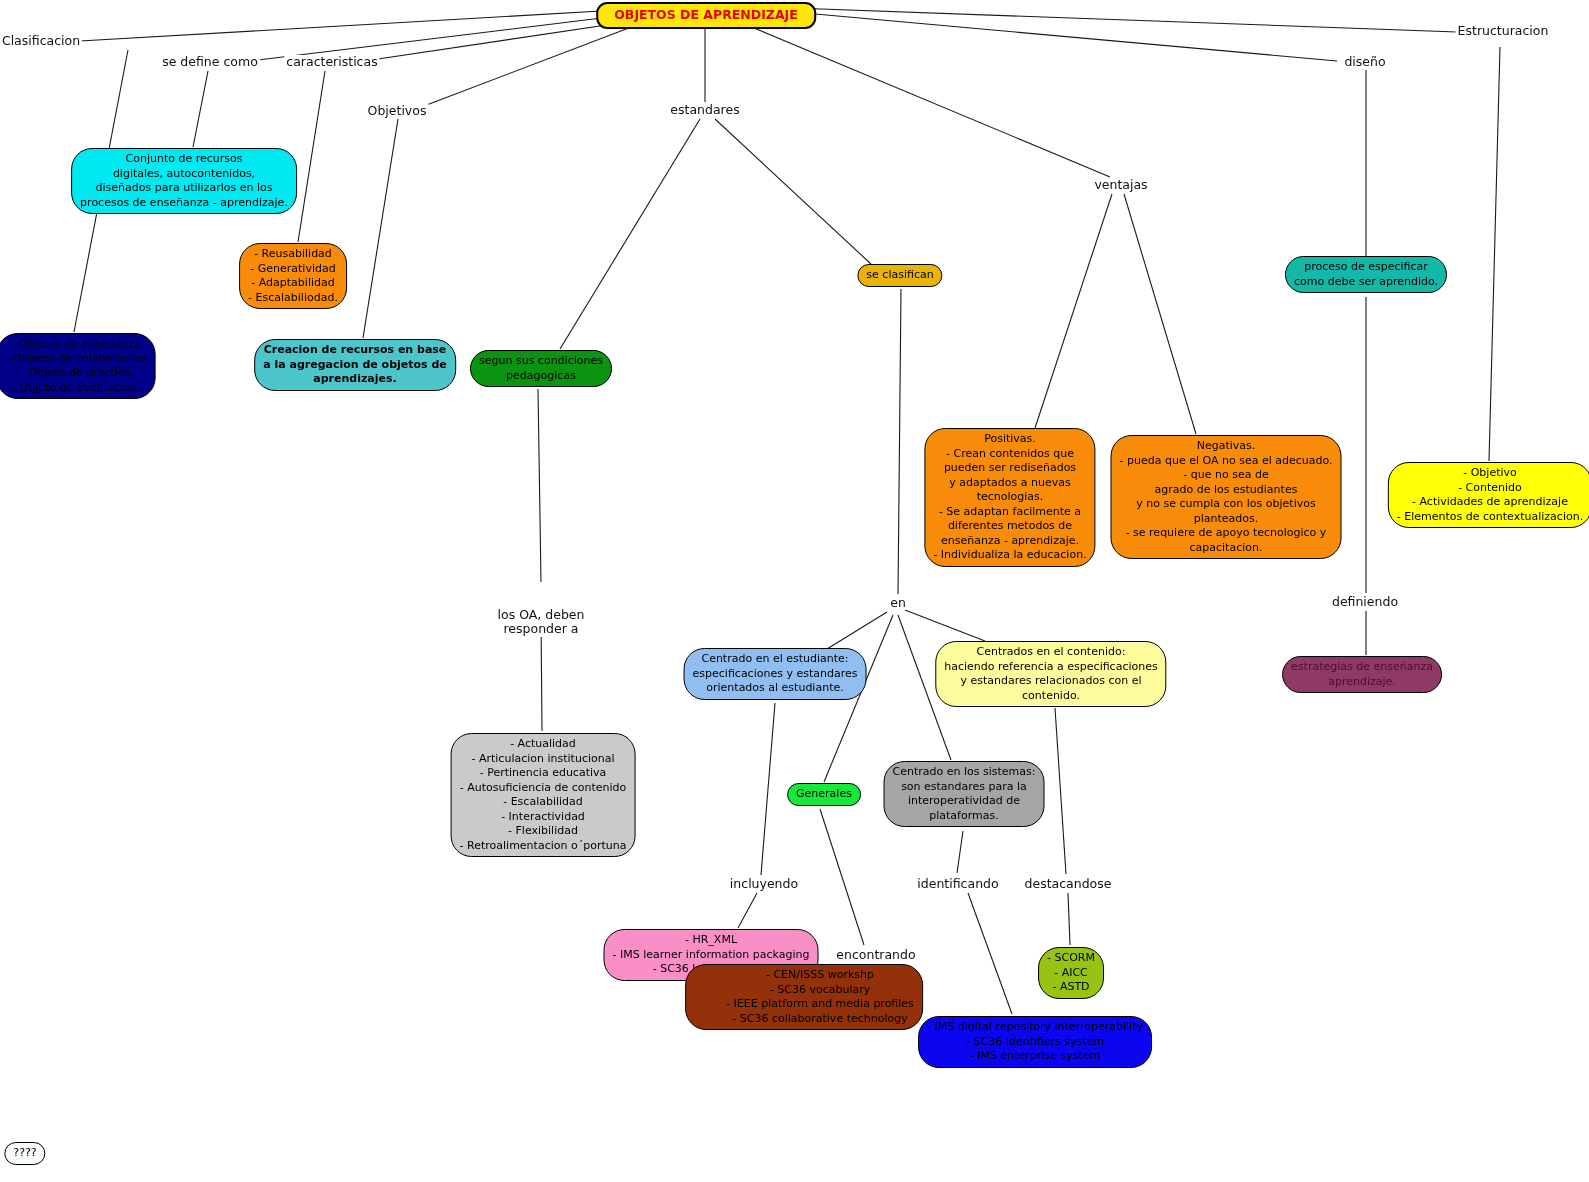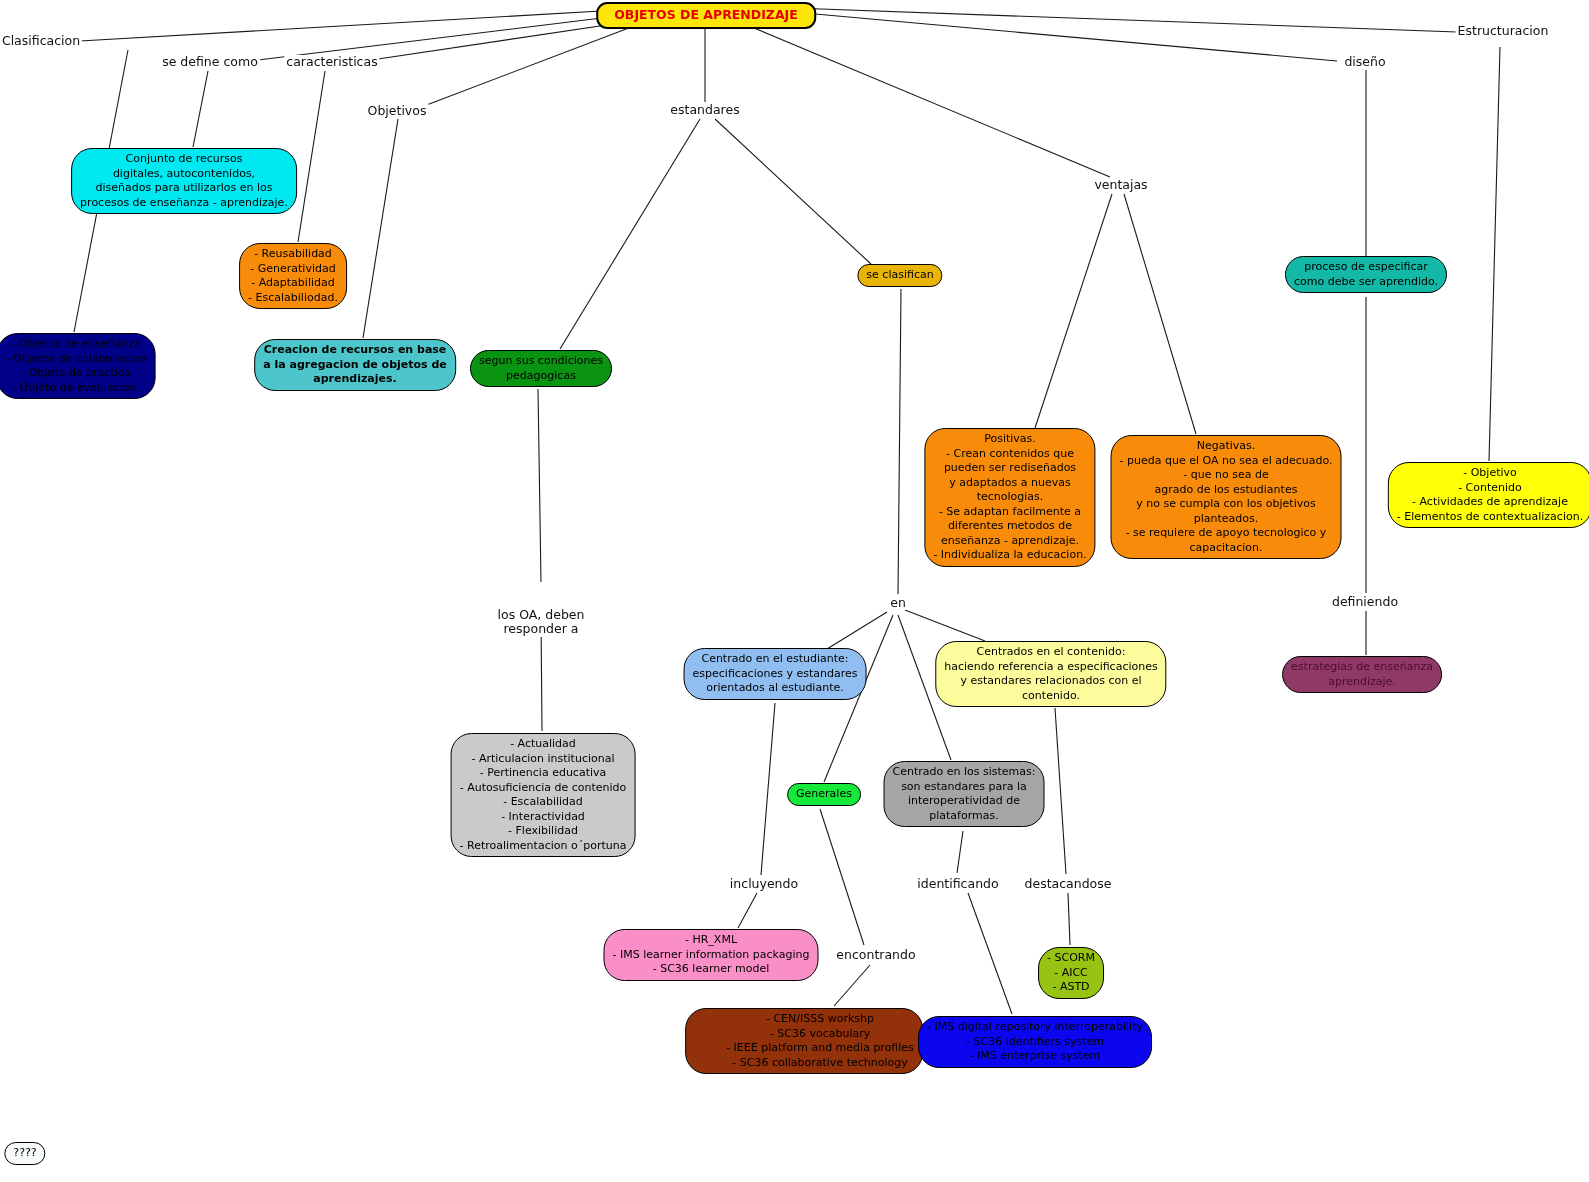--- a/index.html
+++ b/index.html
@@ -138,21 +138,21 @@
 - Flexibilidad
 - Retroalimentacion o´portuna</div>
   <div class="node c-green2" style="left:824px;top:783px;">Generales</div>
   <div class="node c-gray" style="left:964px;top:761px;">Centrado en los sistemas:
 son estandares para la
 interoperatividad de
 plataformas.</div>
   <div class="node c-pink" style="left:711px;top:929px;">- HR_XML
 - IMS learner information packaging
 - SC36 learner model</div>
-  <div class="node c-brown" style="left:804px;top:1008px;padding-left:40px;">- CEN/ISSS workshp
+  <div class="node c-brown" style="left:804px;top:964px;padding-left:40px;">- CEN/ISSS workshp
 - SC36 vocabulary
 - IEEE platform and media profiles
 - SC36 collaborative technology</div>
   <div class="node c-blue" style="left:1035px;top:1016px;">- IMS digital repository interroperability
 - SC36 identifiers system
 - IMS enterprise system</div>
   <div class="node c-olive2" style="left:1071px;top:947px;">- SCORM
 - AICC
 - ASTD</div>
   <div class="node c-white" style="left:25px;top:1142px;">????</div>

